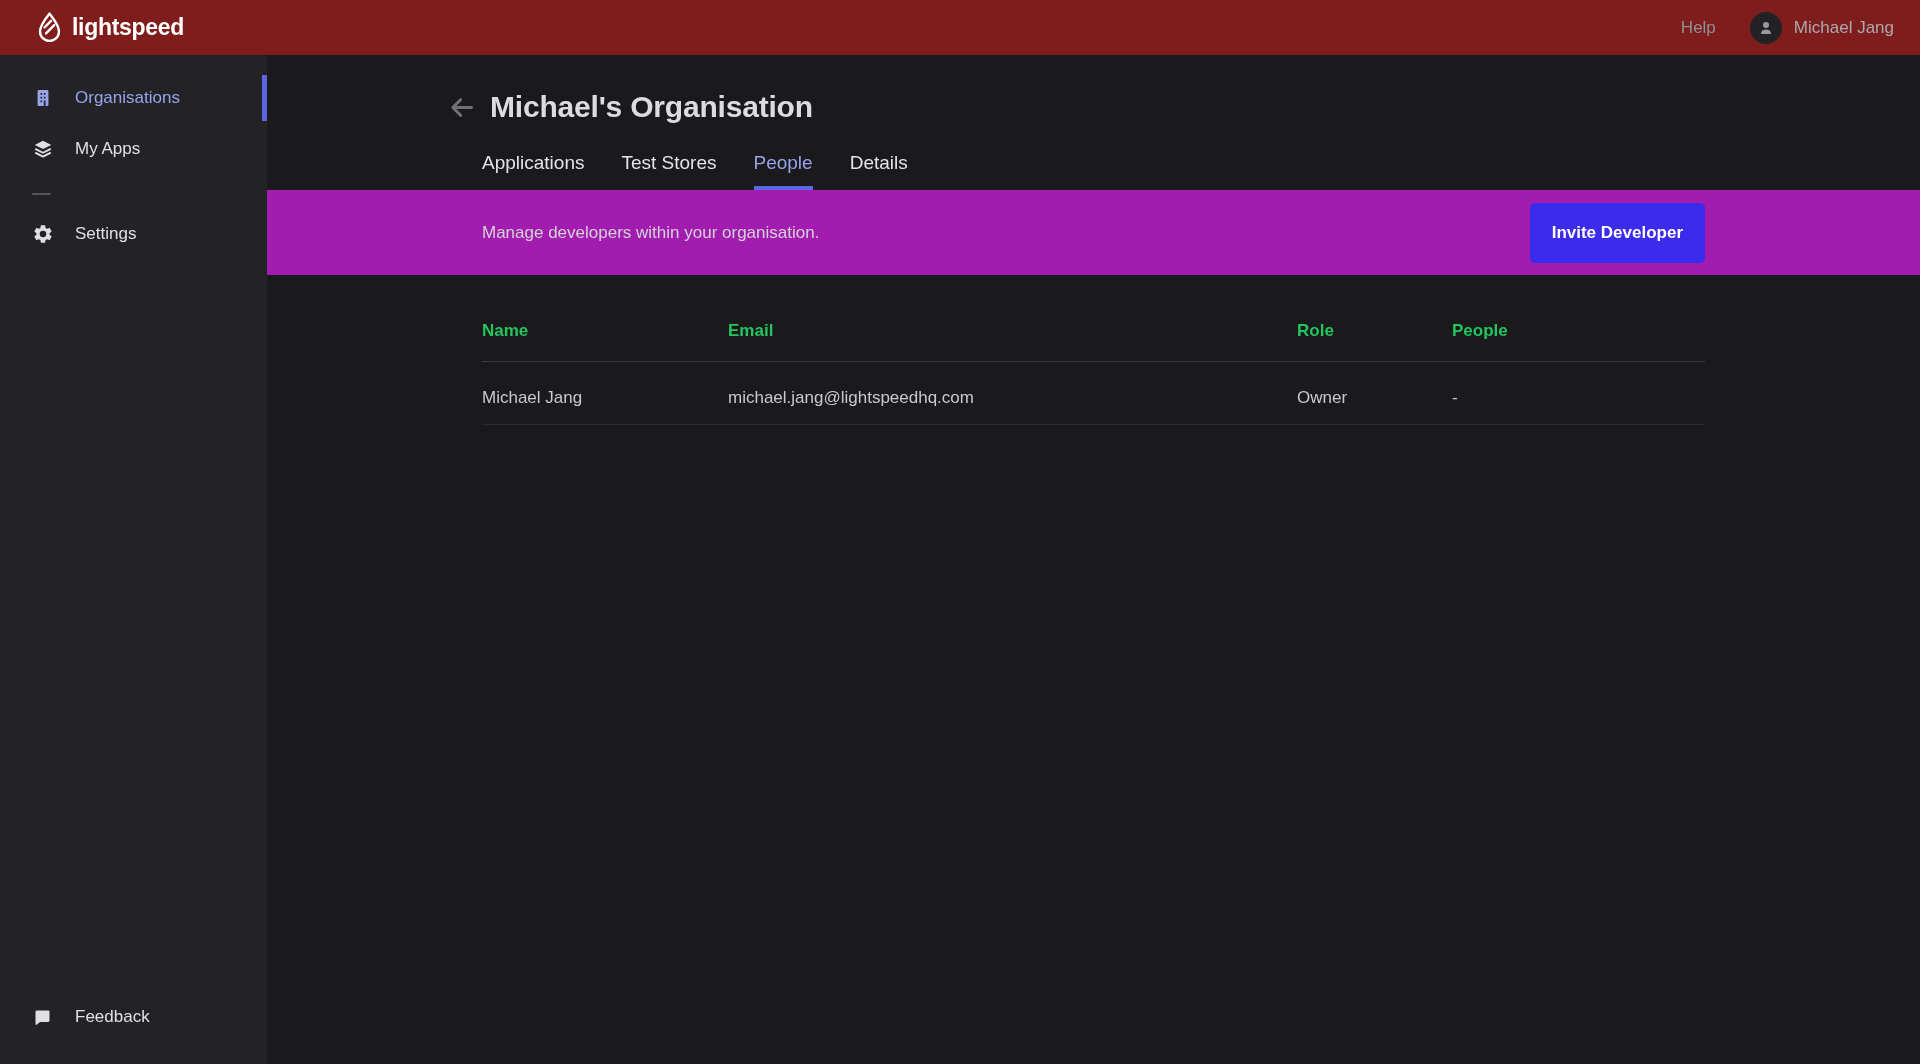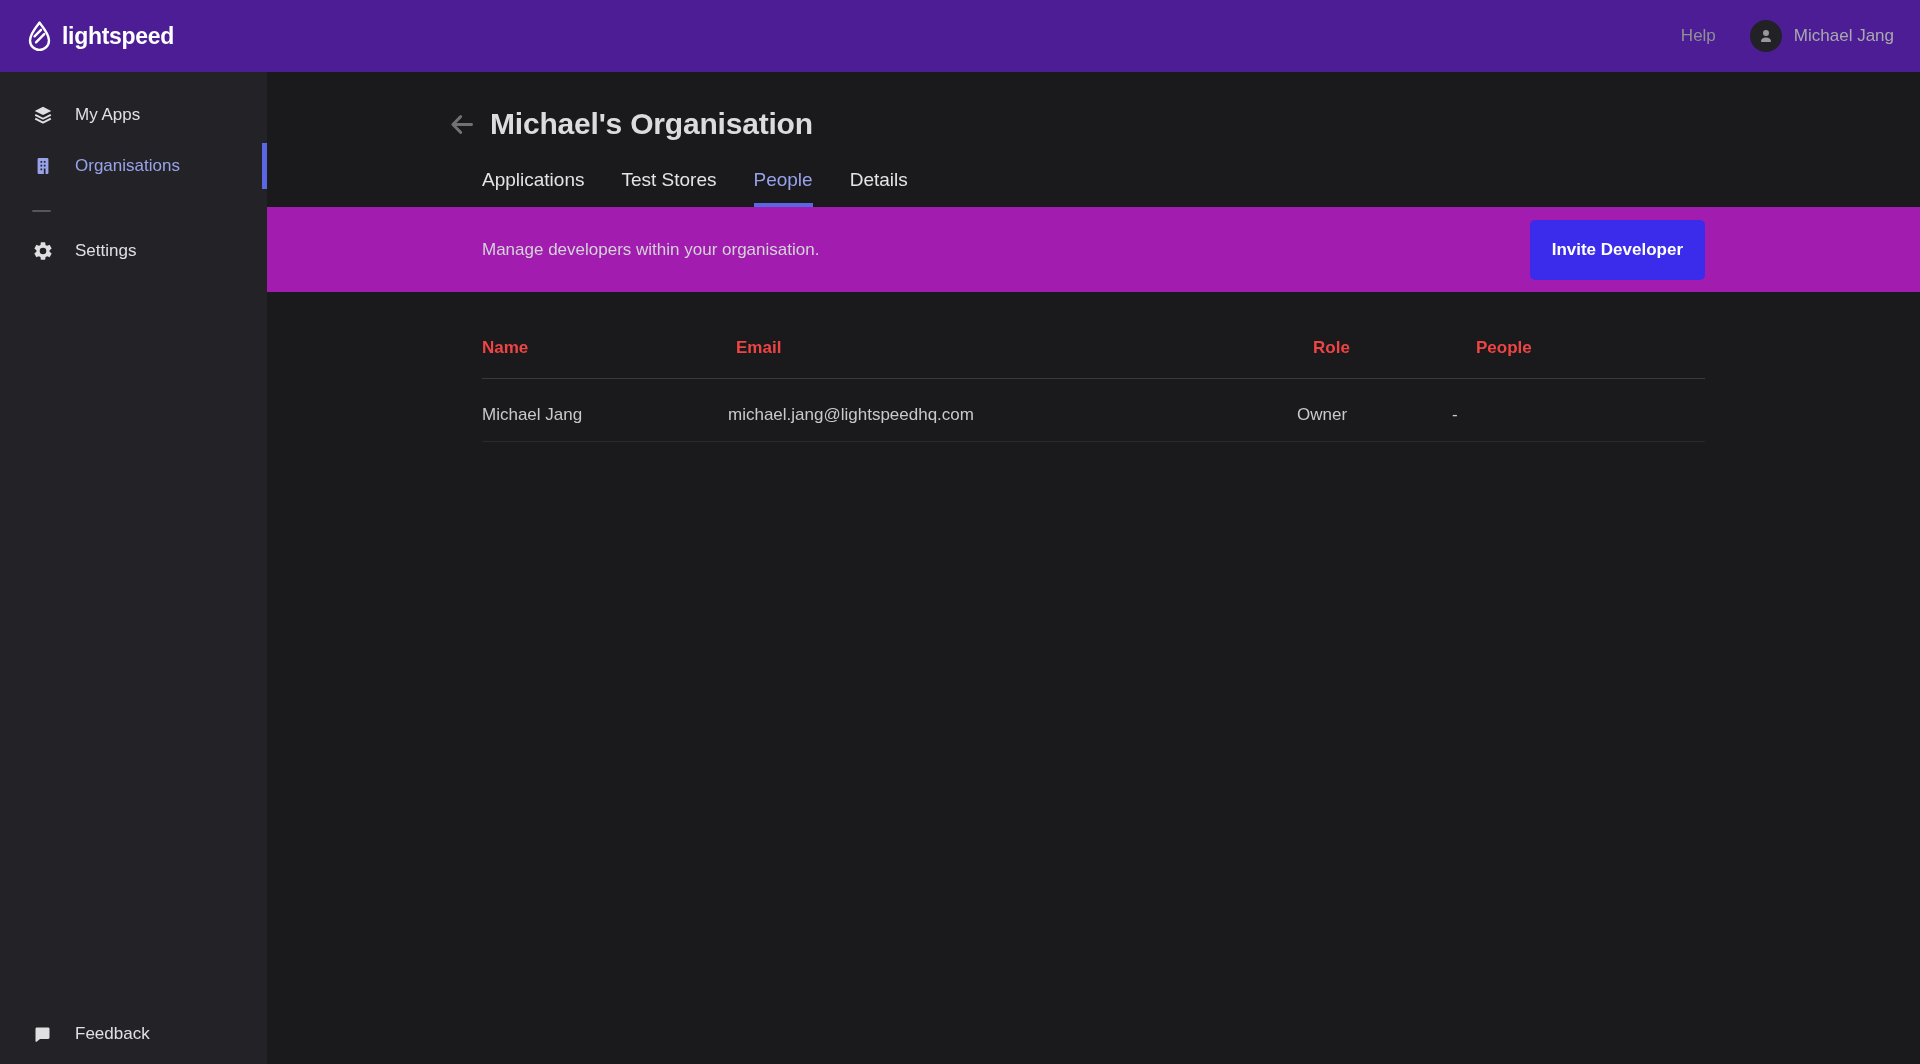--- a/index.html
+++ b/index.html
@@ -6,26 +6,26 @@
   html, body { width: 1920px; height: 1064px; overflow: hidden; }
   body {
     font-family: "Liberation Sans", "DejaVu Sans", sans-serif;
     background: #1A1A1D;
     color: #E2E2E5;
     -webkit-font-smoothing: antialiased;
   }
 
   
   .topbar {
-    height: 72px;
-    background: #4c1d95;
+    height: 55px;
+    background: #7f1d1d;
     display: flex;
     align-items: center;
     justify-content: space-between;
-    padding: 0 26px 0 26px;
+    padding: 0 26px 0 36px;
   }
   .logo { display: flex; align-items: center; gap: 9px; cursor: pointer; }
   .logo-word {
     color: #ffffff;
     font-size: 23px;
     font-weight: 700;
     letter-spacing: -0.3px;
   }
   .topbar-right { display: flex; align-items: center; gap: 34px; }
   .help-link { color: #909094; font-size: 17px; cursor: pointer; }
@@ -108,21 +108,21 @@
 
   
   .table-wrap { margin: 0 215px; }
   .trow {
     display: grid;
     grid-template-columns: 246px 569px 155px 1fr;
   }
   .trow.head {
     padding: 46px 0 20px;
     border-bottom: 1px solid #3A3A3E;
-    color: #ef4444; font-size: 17px; font-weight: 700; gap: 8px;
+    color: #22c55e; font-size: 17px; font-weight: 700;
   }
   .trow.data {
     padding: 26px 0 16px;
     border-bottom: 1px solid #2A2A2E;
     color: #C9C9CD; font-size: 17px;
   }
   .cell { line-height: 20px; }
 </style>
 </head>
 <body>
@@ -147,38 +147,38 @@
       </span>
       <span class="user-name">Michael Jang</span>
     </div>
   </div>
 </div>
 
 <div class="app-body">
 
   <div class="sidebar">
 
+    <div class="side-item active">
+      <span class="icn">
+        <svg width="20" height="22" viewBox="0 0 24 24">
+          <path fill-rule="evenodd" d="M7 2.5h10A1.5 1.5 0 0 1 18.5 4v16a1.5 1.5 0 0 1-1.5 1.5H7A1.5 1.5 0 0 1 5.5 20V4A1.5 1.5 0 0 1 7 2.5zm2 3.5h2v2H9V6zm4 0h2v2h-2V6zM9 10.5h2v2H9v-2zm4 0h2v2h-2v-2zM9 15h2v2H9v-2zm4 0h2v6.5h-2V15z" fill="currentColor"></path>
+        </svg>
+      </span>
+      <span>Organisations</span>
+      <span class="active-bar"></span>
+    </div>
+
     <div class="side-item">
       <span class="icn">
         <svg width="22" height="22" viewBox="0 0 24 24">
           <path d="M12 3L3 7.5 12 12l9-4.5L12 3z" fill="currentColor"></path>
           <path d="M3.5 11.8l8.5 4.3 8.5-4.3M3.5 16l8.5 4.3 8.5-4.3" fill="none" stroke="currentColor" stroke-width="2.1" stroke-linejoin="round"></path>
         </svg>
       </span>
       <span>My Apps</span>
-    </div>
-
-    <div class="side-item active">
-      <span class="icn">
-        <svg width="20" height="22" viewBox="0 0 24 24">
-          <path fill-rule="evenodd" d="M7 2.5h10A1.5 1.5 0 0 1 18.5 4v16a1.5 1.5 0 0 1-1.5 1.5H7A1.5 1.5 0 0 1 5.5 20V4A1.5 1.5 0 0 1 7 2.5zm2 3.5h2v2H9V6zm4 0h2v2h-2V6zM9 10.5h2v2H9v-2zm4 0h2v2h-2v-2zM9 15h2v2H9v-2zm4 0h2v6.5h-2V15z" fill="currentColor"></path>
-        </svg>
-      </span>
-      <span>Organisations</span>
-      <span class="active-bar"></span>
     </div>
 
     <div class="side-divider"></div>
 
 
     <div class="side-item">
       <span class="icn">
         <svg width="22" height="22" viewBox="0 0 24 24" fill="currentColor">
           <path d="M19.14 12.94c.04-.3.06-.61.06-.94 0-.32-.02-.64-.07-.94l2.03-1.58a.49.49 0 0 0 .12-.61l-1.92-3.32a.49.49 0 0 0-.59-.22l-2.39.96c-.5-.38-1.03-.7-1.62-.94l-.36-2.54a.48.48 0 0 0-.48-.41h-3.84c-.24 0-.43.17-.47.41l-.36 2.54c-.59.24-1.13.57-1.62.94l-2.39-.96a.49.49 0 0 0-.59.22L2.74 8.87c-.12.21-.08.47.12.61l2.03 1.58c-.05.3-.09.63-.09.94s.02.64.07.94l-2.03 1.58a.49.49 0 0 0-.12.61l1.92 3.32c.12.22.37.29.59.22l2.39-.96c.5.38 1.03.7 1.62.94l.36 2.54c.05.24.24.41.48.41h3.84c.24 0 .44-.17.47-.41l.36-2.54c.59-.24 1.13-.56 1.62-.94l2.39.96c.22.08.47 0 .59-.22l1.92-3.32a.49.49 0 0 0-.12-.61l-2.01-1.58zM12 15.6a3.6 3.6 0 1 1 0-7.2 3.6 3.6 0 0 1 0 7.2z"></path>
         </svg>

